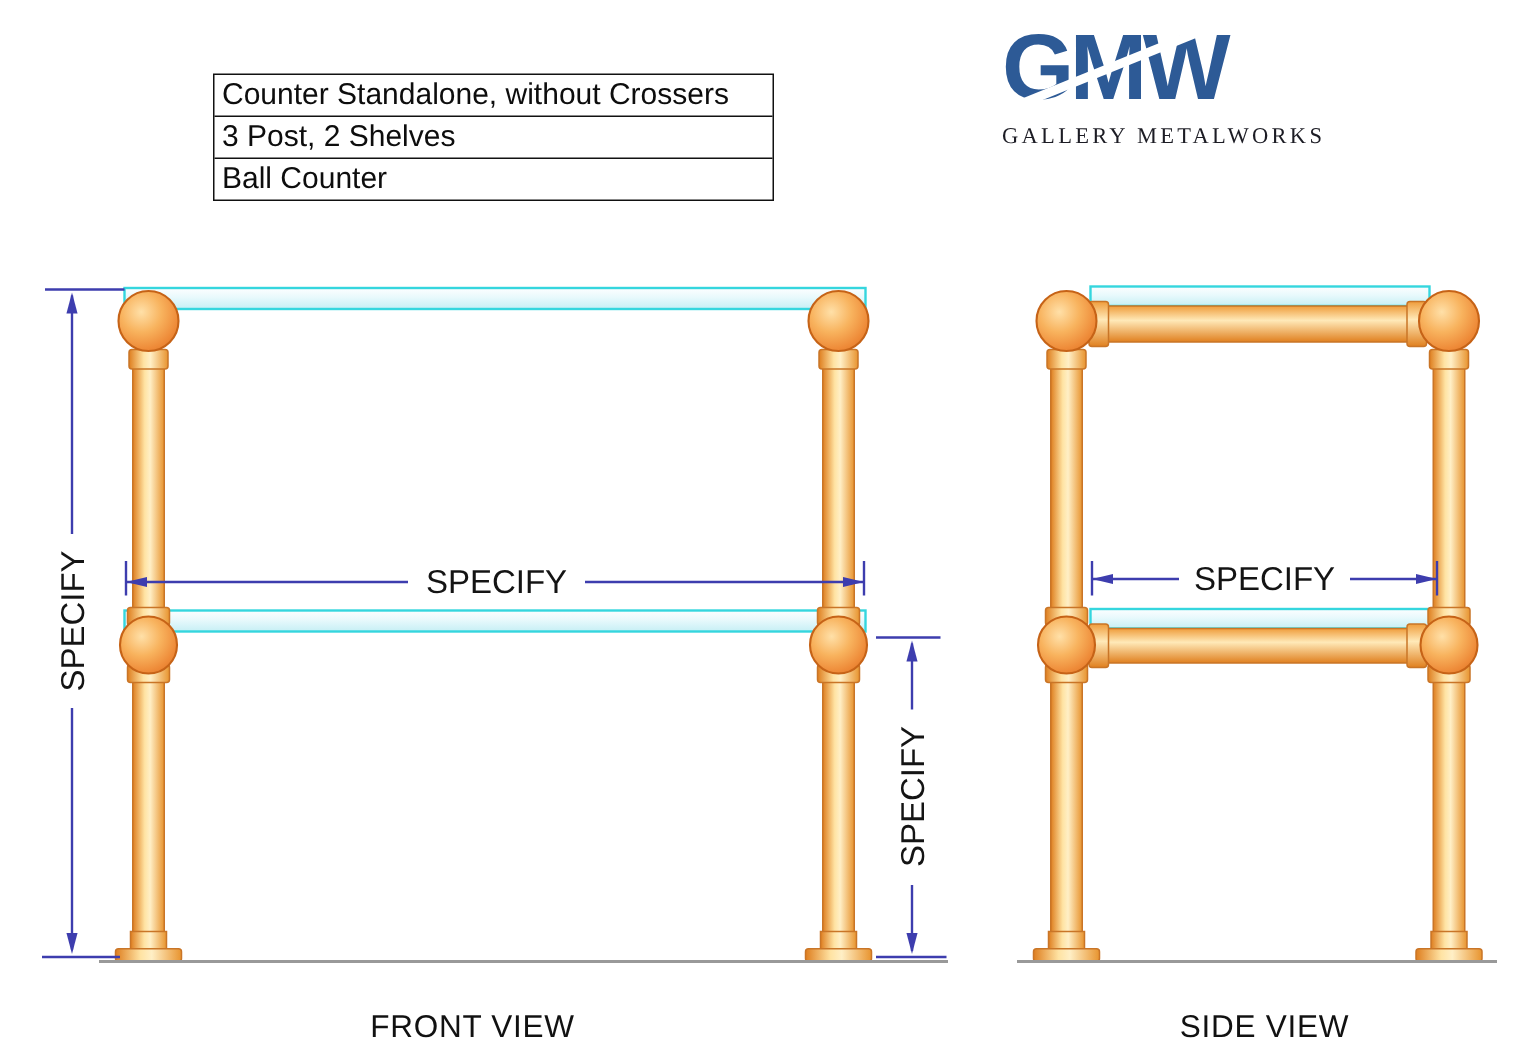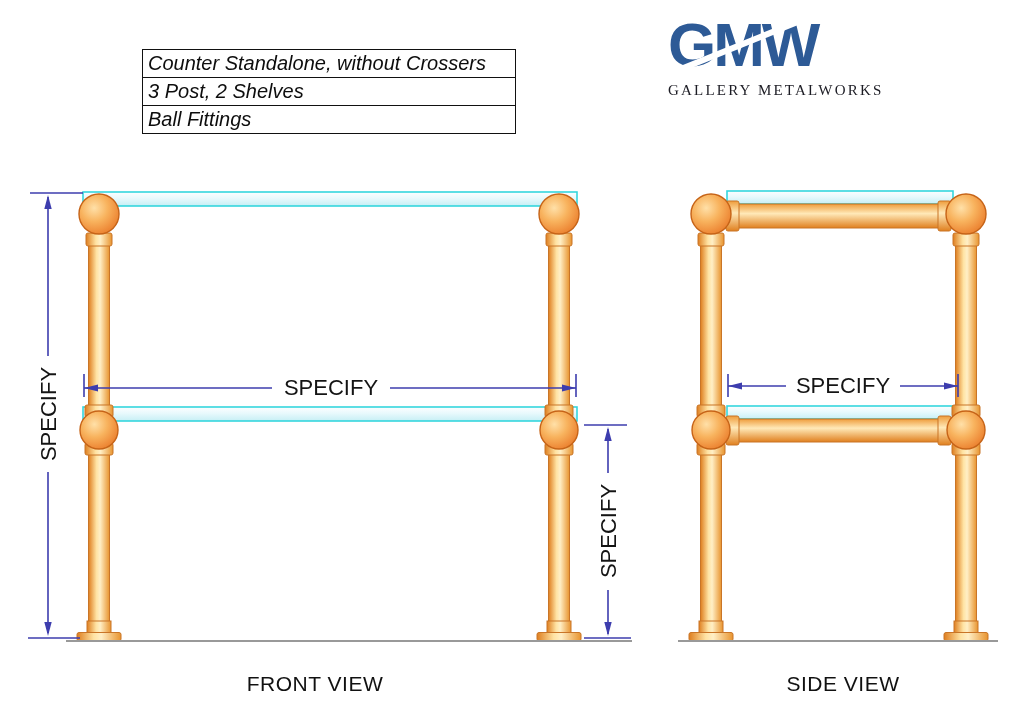--- a/index.html
+++ b/index.html
@@ -10,21 +10,20 @@
     position:relative;
     overflow:hidden;
   }
   .canvas{position:absolute;inset:0;}
 
   
   .title-block{
     position:absolute;left:142px;top:49px;width:372px;
     border:1.6px solid #111;
     background:#fff;
-    font-style:italic;
   }
   .tb-row{
     height:27px;line-height:27px;
     padding-left:5px;
     font-size:20px;color:#0d0d0d;
     border-bottom:1.6px solid #111;
     white-space:nowrap;overflow:hidden;
   }
   .tb-row:last-child{border-bottom:none;}
 
@@ -44,21 +43,21 @@
   .view-label{font-size:21px;fill:#111;letter-spacing:0.5px;}
 </style>
 </head>
 <body>
 
 <div class="canvas">
 
   <div class="title-block">
     <div class="tb-row">Counter Standalone, without Crossers</div>
     <div class="tb-row">3 Post, 2 Shelves</div>
-    <div class="tb-row">Ball Fittings</div>
+    <div class="tb-row">Ball Counter</div>
   </div>
 
   <div class="logo">
     <svg width="210" height="62" viewBox="0 0 210 62">
       <text x="0" y="52" font-size="62" font-weight="bold" letter-spacing="-3" fill="#2d5a96" font-family="DejaVu Sans, sans-serif">GMW</text>
       <rect x="-12" y="27" width="160" height="6" fill="#ffffff" transform="rotate(-22 75 30)"></rect>
     </svg>
     <div class="logo-sub">GALLERY METALWORKS</div>
   </div>
 

